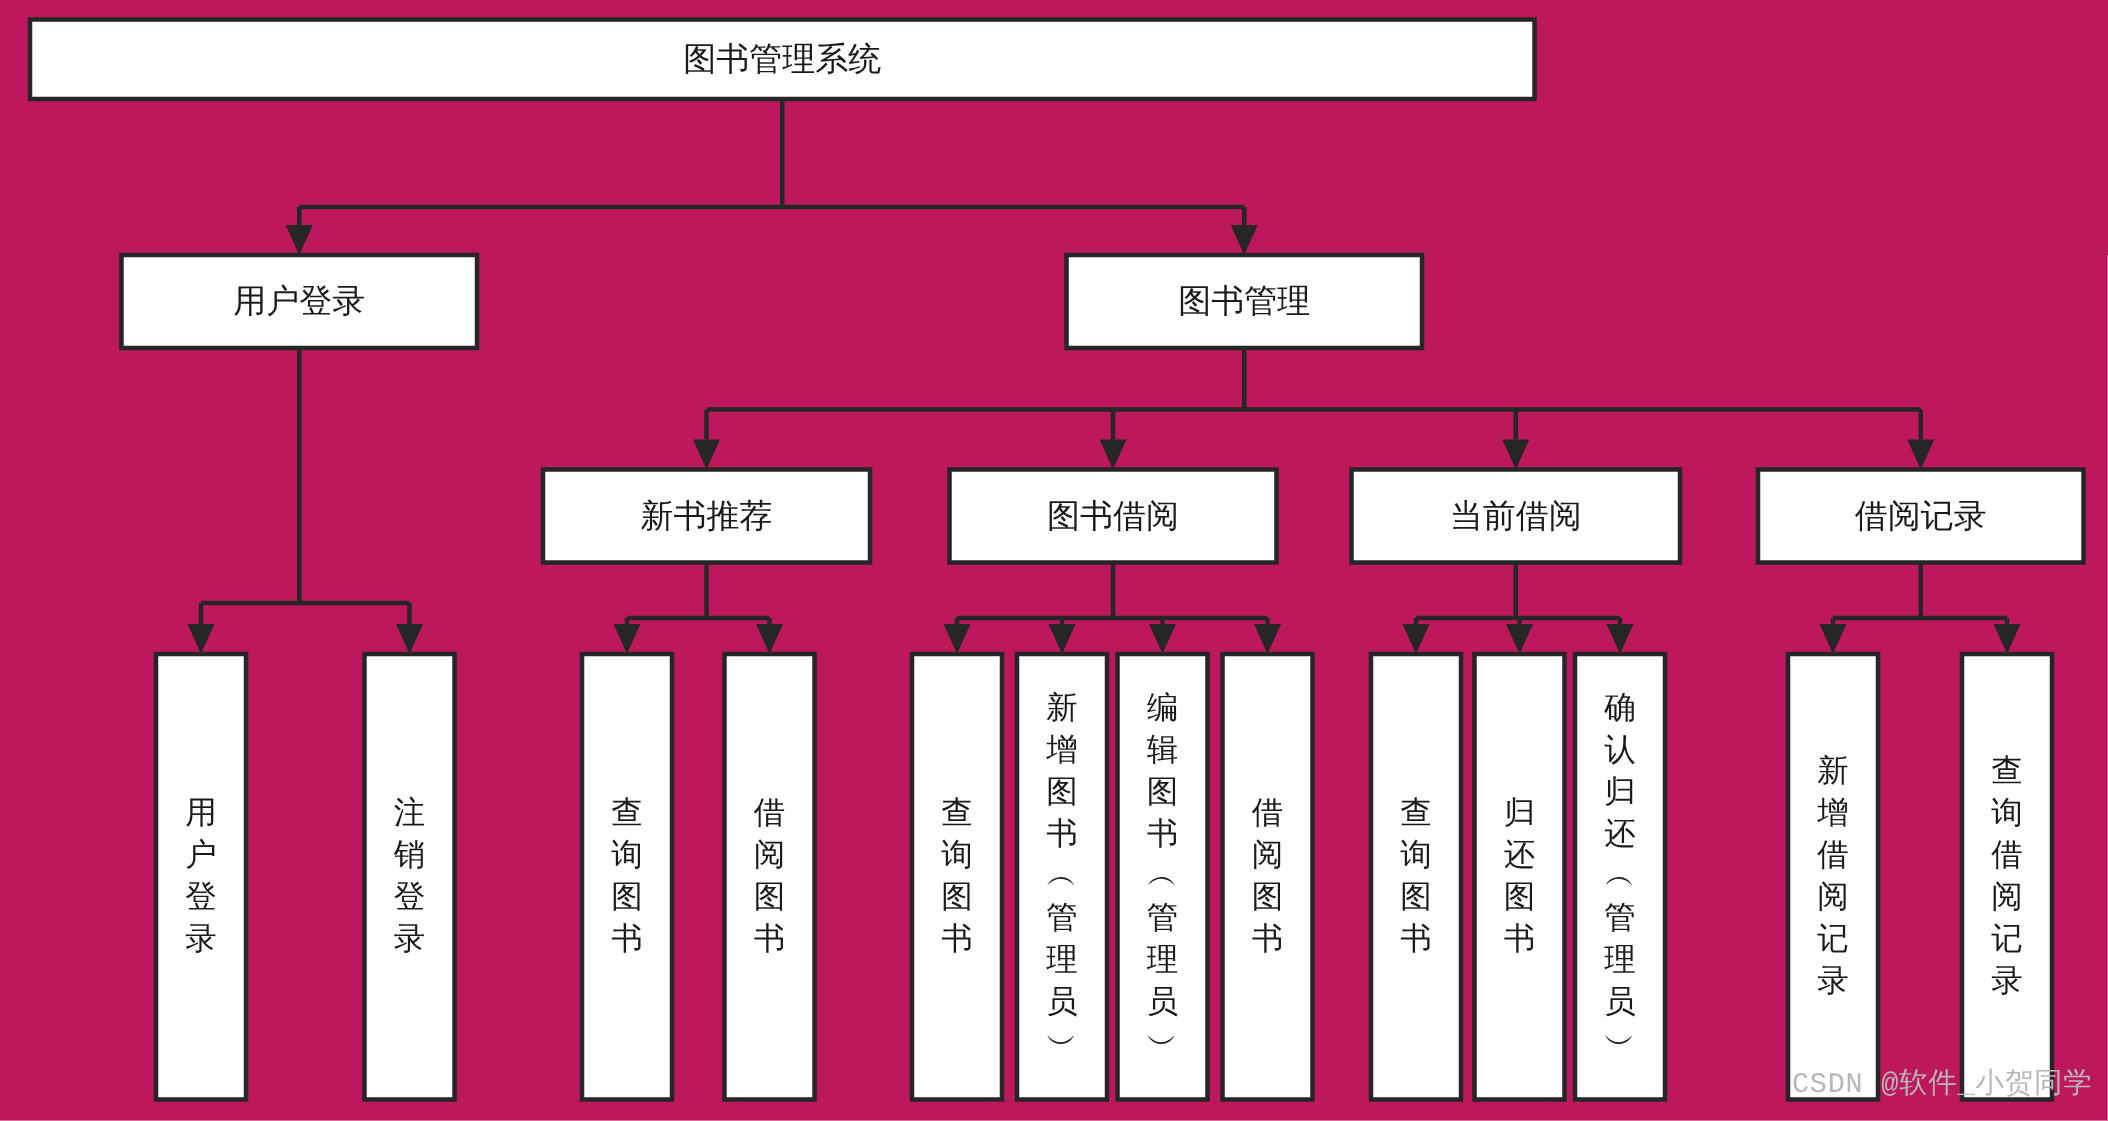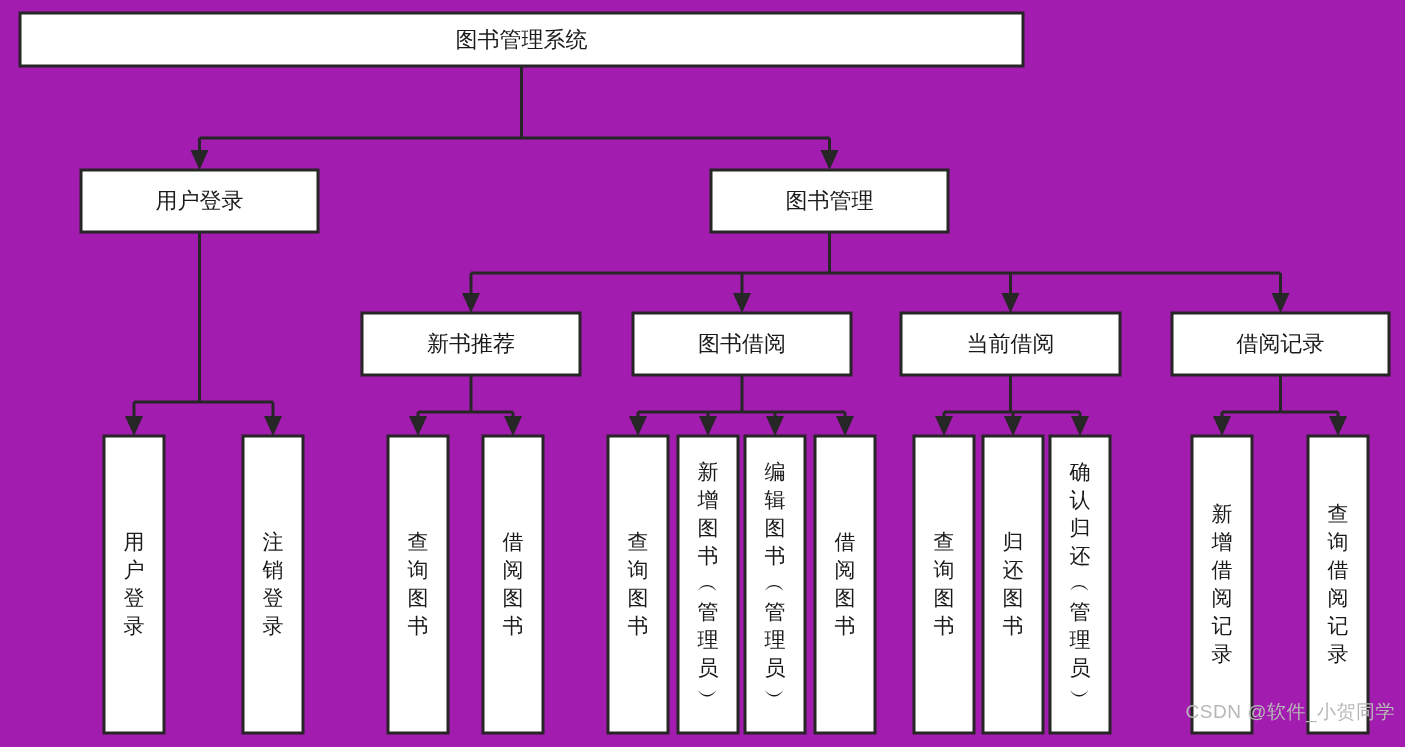--- a/index.html
+++ b/index.html
@@ -10,21 +10,21 @@
   body {
     width: 1405px;
     height: 747px;
     font-family: "DejaVu Sans", "Liberation Sans", sans-serif;
     overflow: hidden;
   }
   #diagram-root {
     position: relative;
     width: 1405px;
     height: 747px;
-    background: #a21caf;
+    background: #be185d;
   }
   svg.flow {
     position: absolute;
     top: 0;
     left: 0;
     width: 1405px;
     height: 747px;
   }
   .node-rect {
     fill: #ffffff;
@@ -50,22 +50,22 @@
     fill: none;
     stroke-linecap: butt;
   }
   .arrow-head {
     fill: #262626;
     stroke: none;
   }
   .watermark {
     position: absolute;
     right: 10px;
-    bottom: 22px;
-    font-family: Liberation Sans, sans-serif;
+    bottom: 12px;
+    font-family: Liberation Mono, monospace;
     font-size: 19px;
     color: #b7b7b7;
     white-space: nowrap;
     letter-spacing: 0.5px;
     pointer-events: none;
   }
 </style>
 </head>
 <body>
 

